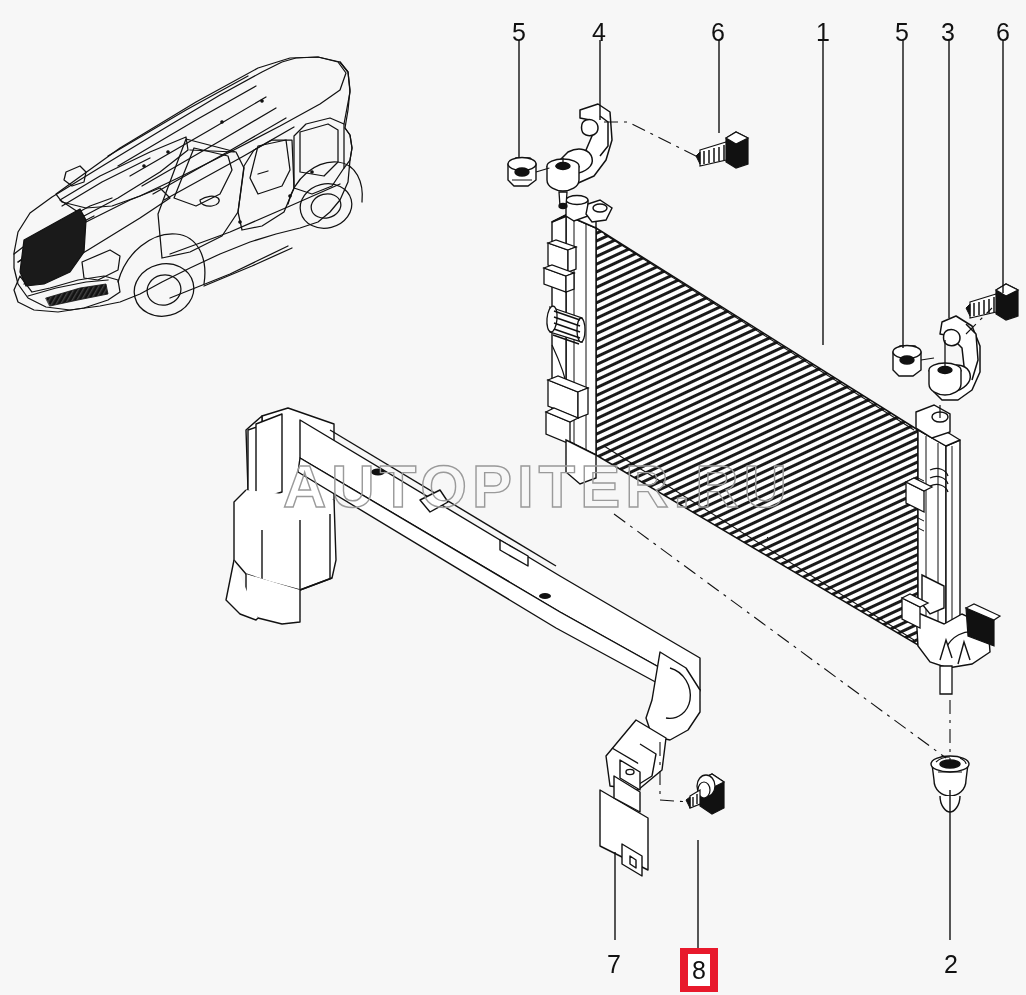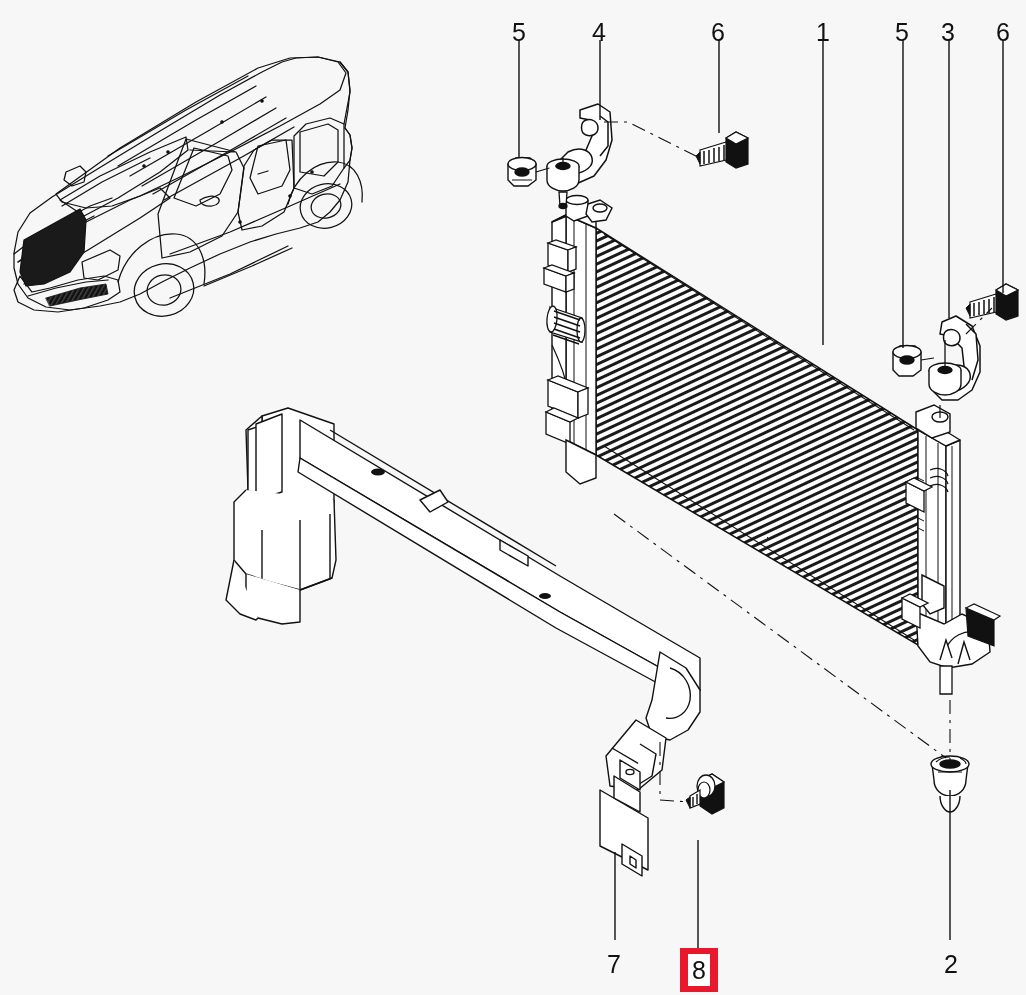--- a/index.html
+++ b/index.html
@@ -464,20 +464,21 @@
       <path d="M823,40 L823,345"></path>
       <path d="M903,40 L903,348"></path>
       <path d="M949,40 L949,318"></path>
       <path d="M1003,40 L1003,293"></path>
       <path d="M615,852 L615,940"></path>
       <path d="M698,840 L698,948"></path>
       <path d="M950,790 L950,940"></path>
     </g>
   </svg>
 
+  <div class="watermark">AUTOPITER.RU</div>
 
   <div class="callout-num" style="left:512px; top:20px;">5</div>
   <div class="callout-num" style="left:592px; top:20px;">4</div>
   <div class="callout-num" style="left:711px; top:20px;">6</div>
   <div class="callout-num" style="left:816px; top:20px;">1</div>
   <div class="callout-num" style="left:895px; top:20px;">5</div>
   <div class="callout-num" style="left:941px; top:20px;">3</div>
   <div class="callout-num" style="left:996px; top:20px;">6</div>
   <div class="callout-num" style="left:607px; top:952px;">7</div>
   <div class="callout-num" style="left:944px; top:952px;">2</div>

